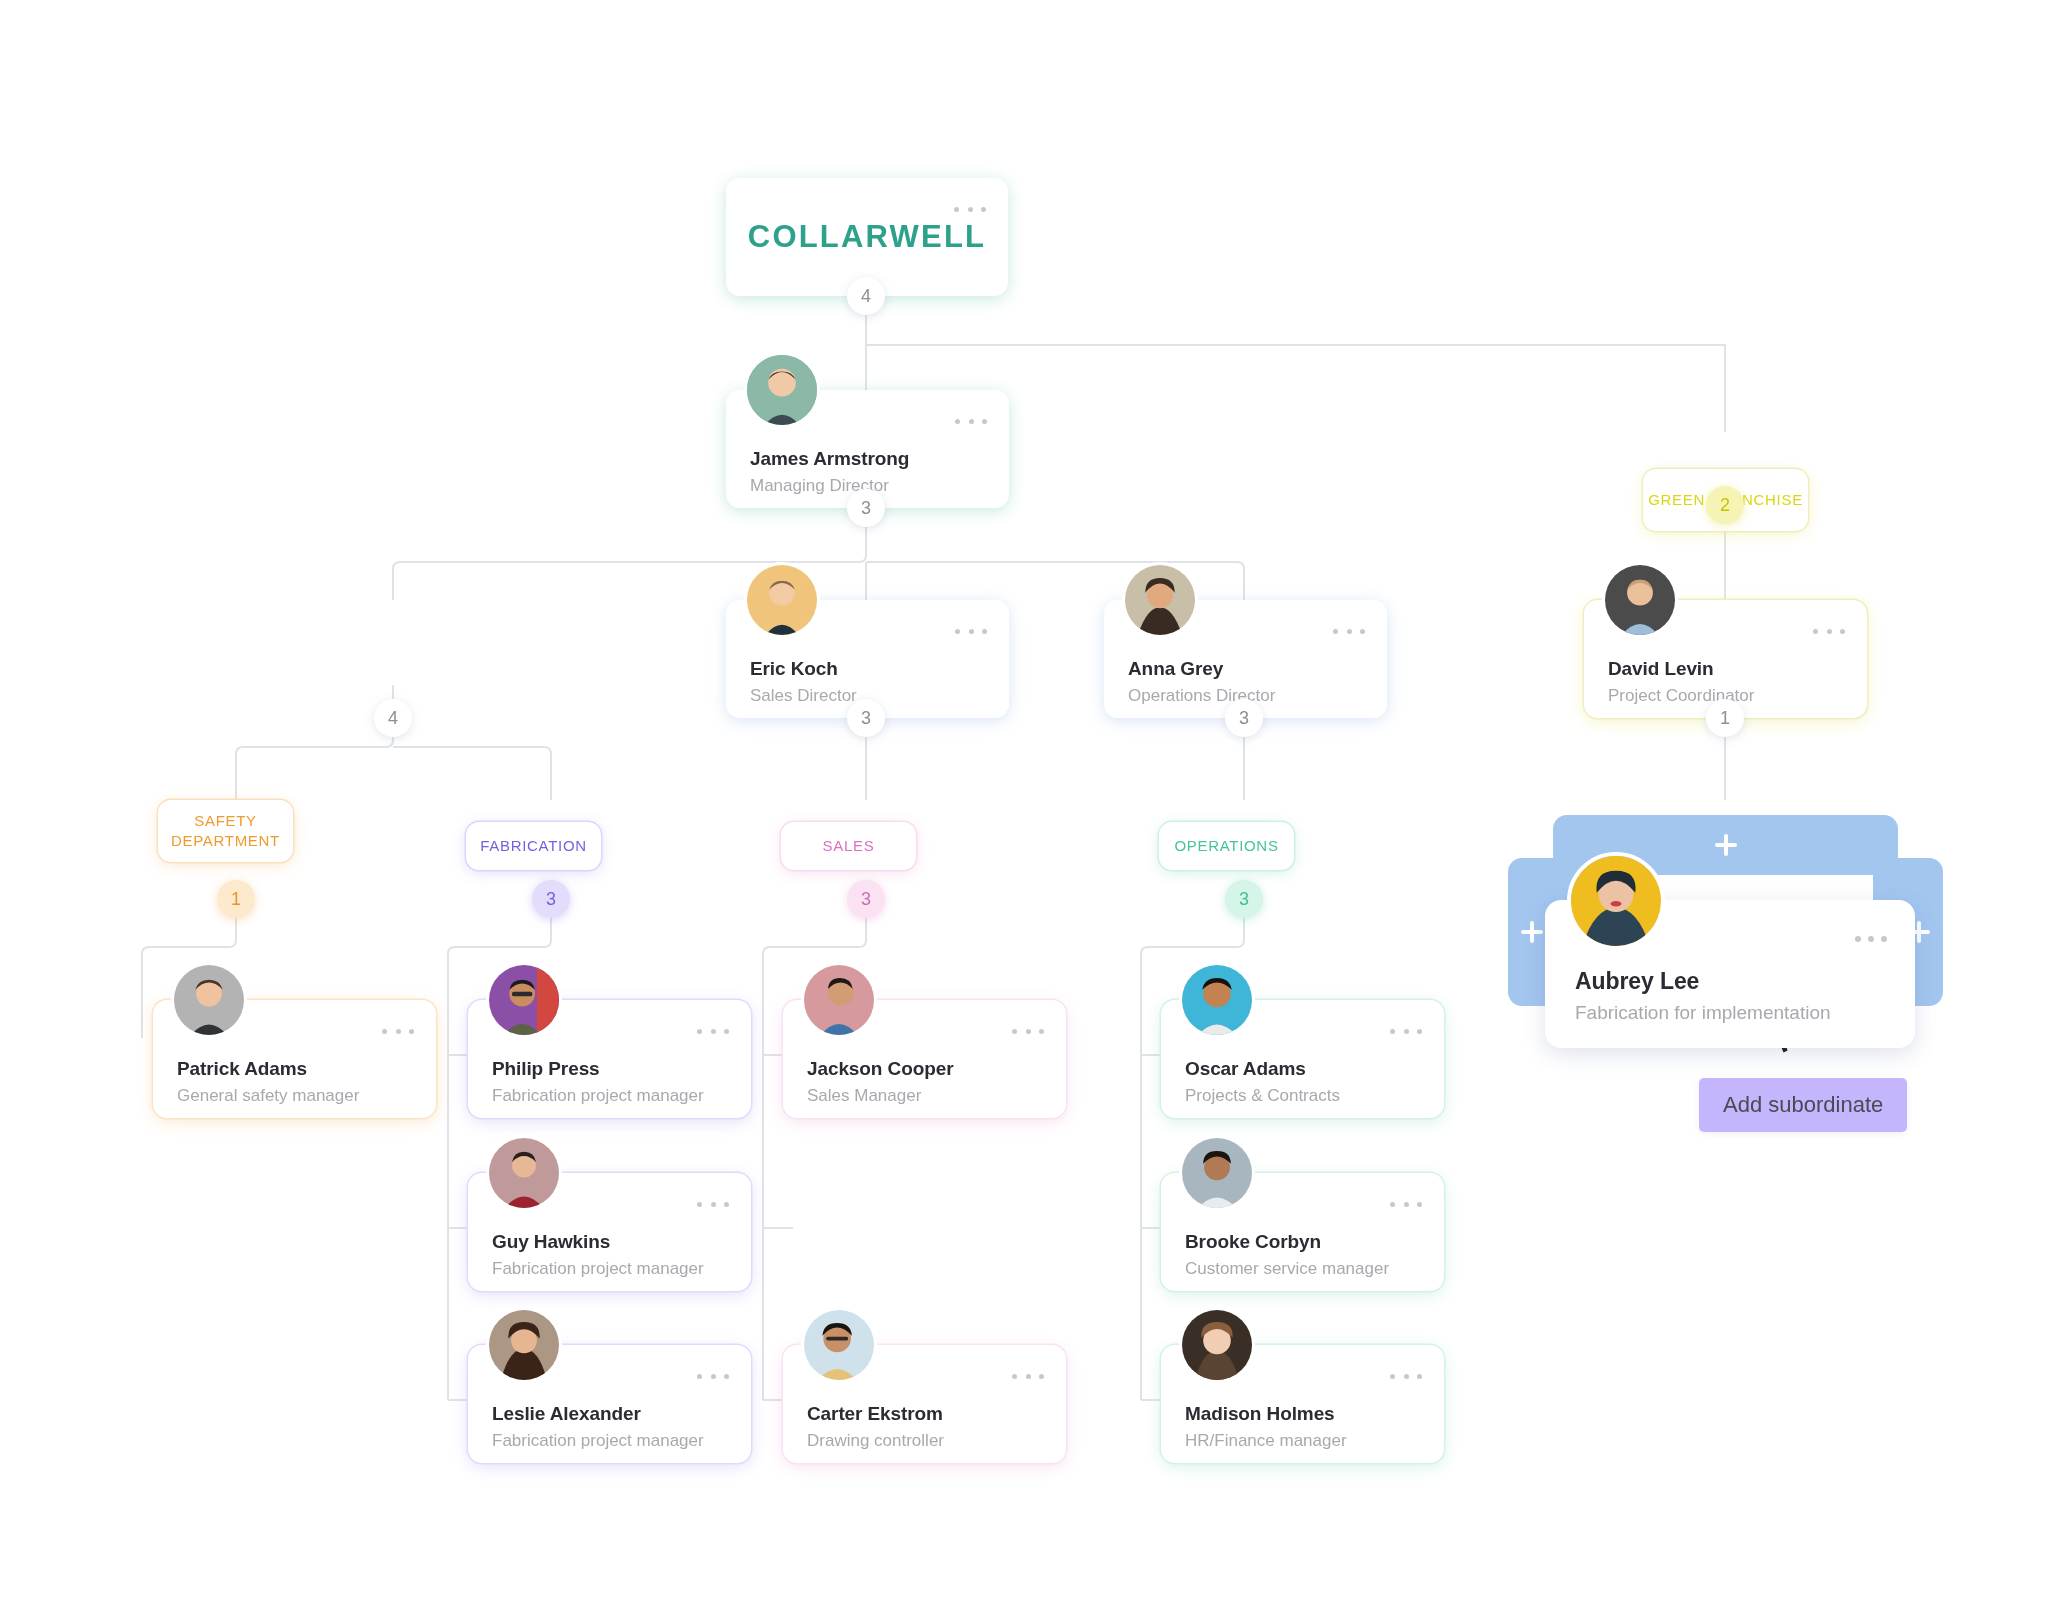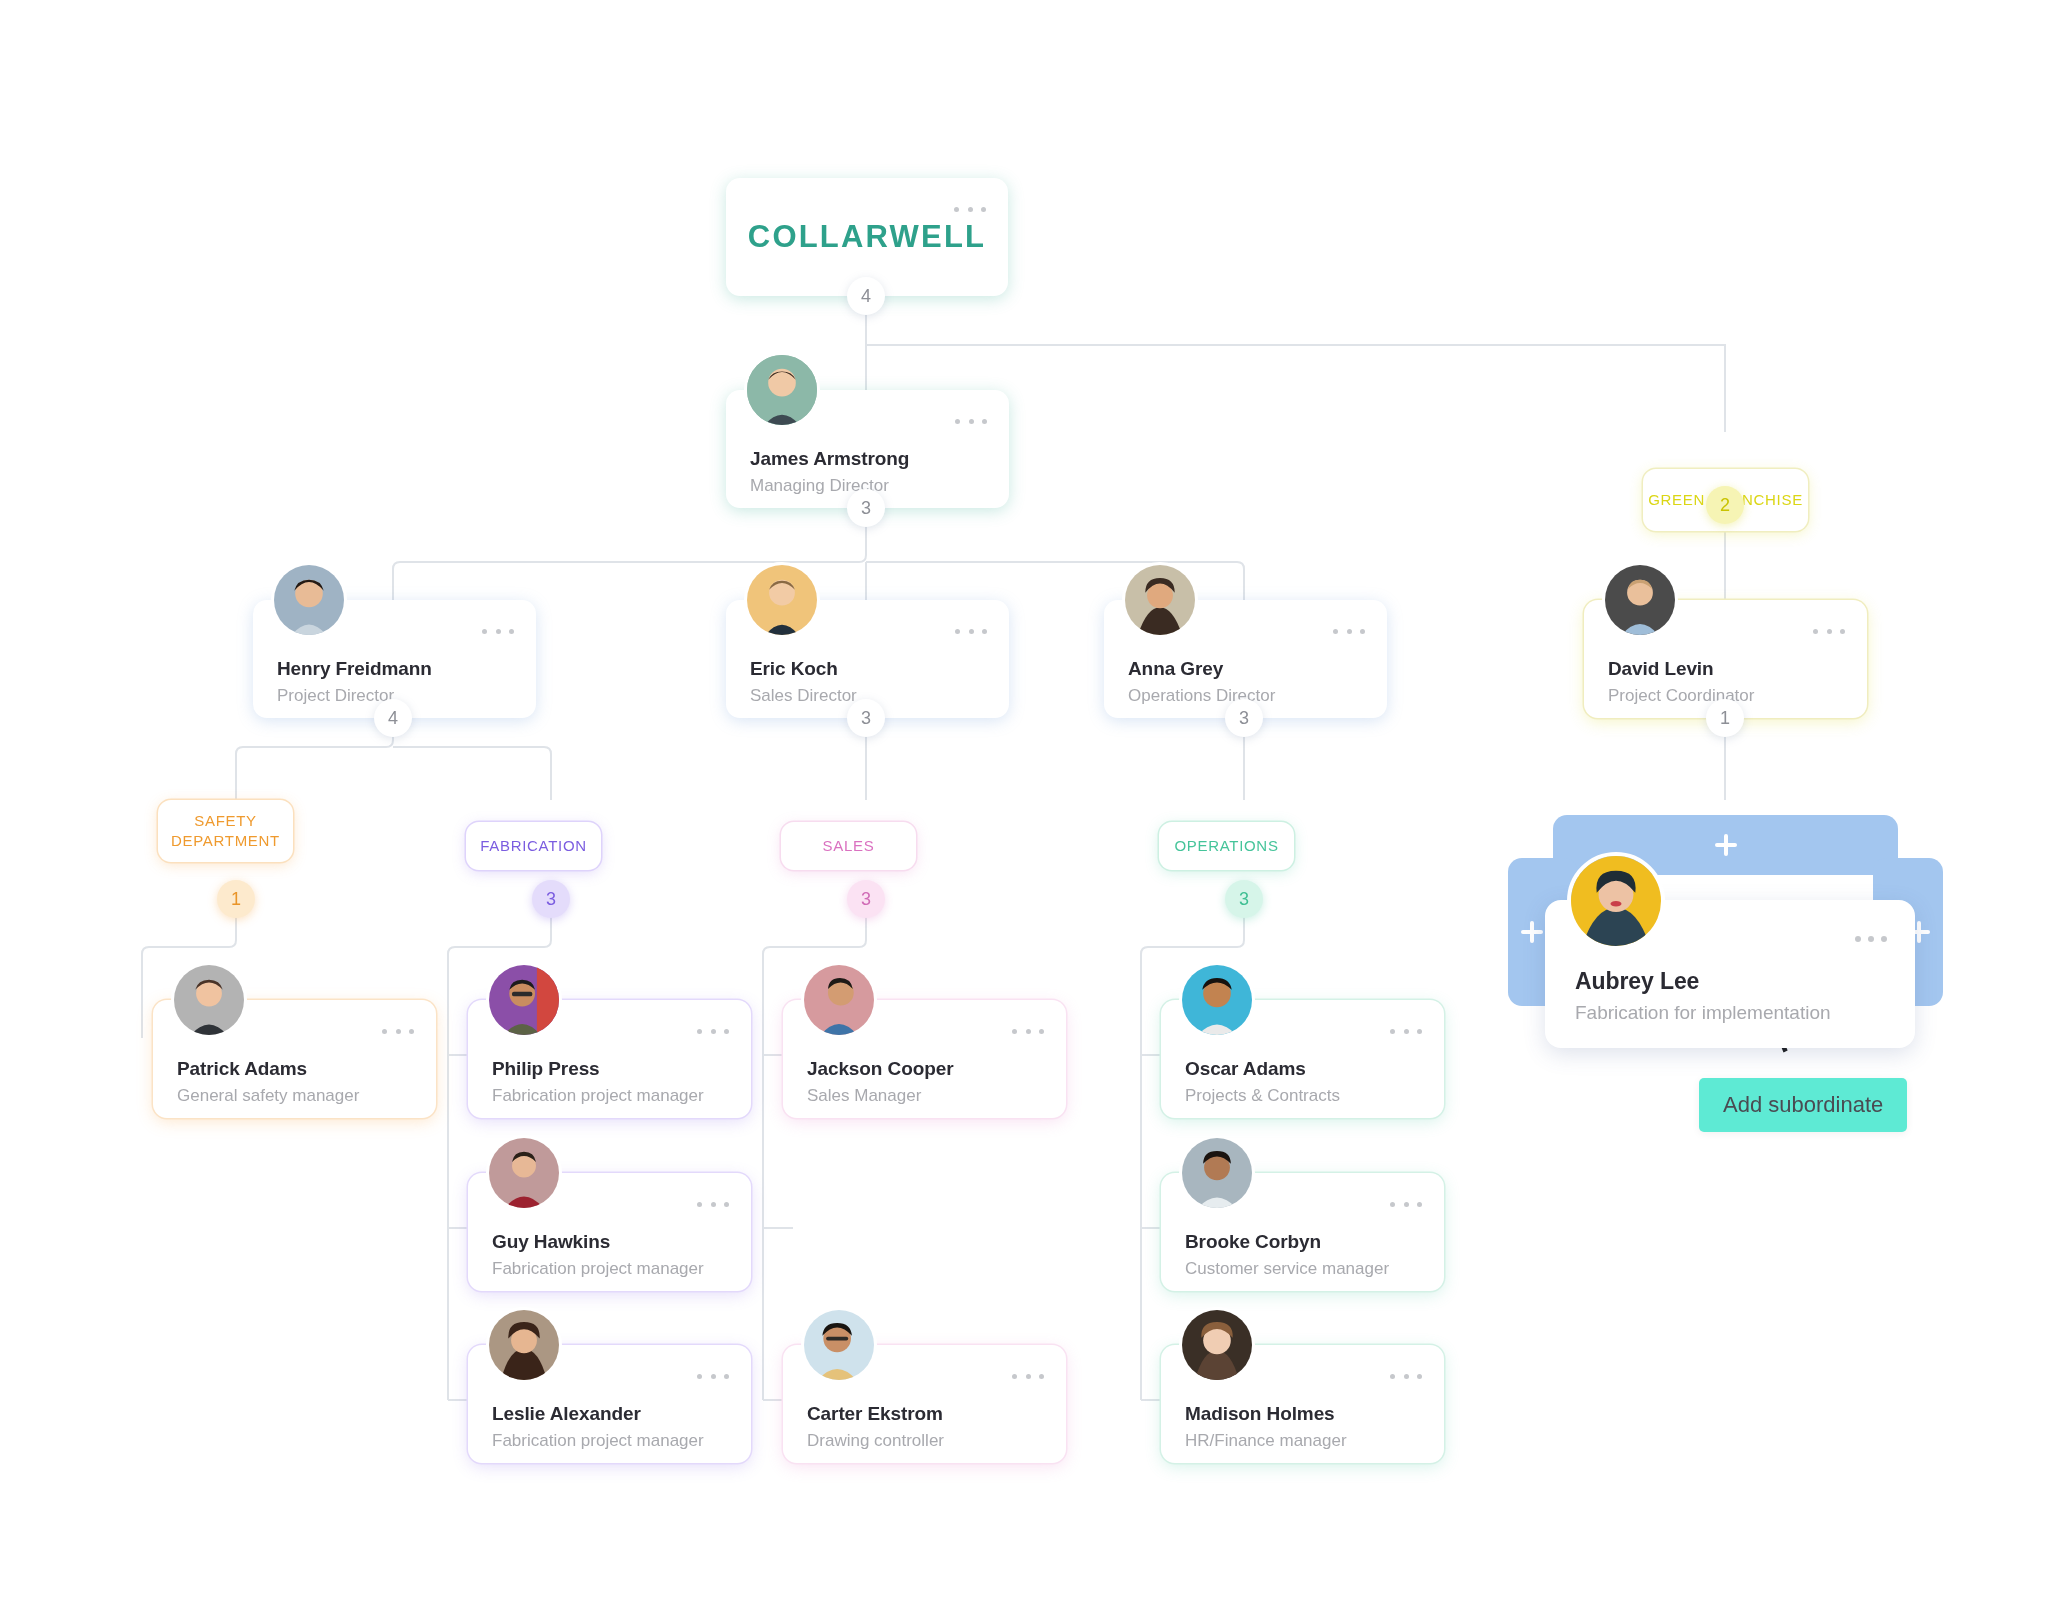--- a/index.html
+++ b/index.html
@@ -110,21 +110,21 @@
   }
   .dz-plus::before, .dz-plus::after {
     content: ""; position: absolute; background: #fff; border-radius: 2px;
   }
   .dz-plus::before { left: 0; top: 9px; width: 22px; height: 4px; }
   .dz-plus::after  { top: 0; left: 9px; height: 22px; width: 4px; }
 
   
   .tooltip {
     position: absolute;
-    background: #5eead4;
+    background: #c4b5fd;
     border-radius: 5px;
     padding: 14px 24px;
     font-size: 22px; color: #4a4b52;
     box-shadow: 0 2px 8px rgba(0,0,0,0.06);
     white-space: nowrap;
   }
 
   
   .cursor { position: absolute; width: 30px; height: 42px; }
 </style>
@@ -197,37 +197,20 @@
     <span class="pname">James Armstrong</span>
     <span class="prole">Managing Director</span>
   </div>
   <div class="badge" style="left:847px; top:489px;">3</div>
 
   <div class="dept yellow w-wide" style="left:1643px; top:432px;">
     <span>GREEN FRANCHISE</span>
   </div>
   <div class="badge yellow" style="left:1706px; top:486px;">2</div>
 
-  <div class="card person-card theme-blue" style="left:253px; top:600px;">
-    <div class="avatar">
-      <svg class="ph" viewBox="0 0 76 76">
-        <rect width="76" height="76" fill="#9fb3c4"></rect>
-        <circle cx="38" cy="31" r="15" fill="#e8bb96"></circle>
-        <path d="M19 76 q19 -23 38 0 z" fill="#c9d5de"></path>
-        <path d="M22 28 q16 -19 32 0 q-3 -12 -16 -12 q-13 0 -16 12z" fill="#241a14"></path>
-      </svg>
-    </div>
-    <span class="kebab">
-        <i></i>
-        <i></i>
-        <i></i>
-      </span>
-    <span class="pname">Henry Freidmann</span>
-    <span class="prole">Project Director</span>
-  </div>
   <div class="badge" style="left:374px; top:699px;">4</div>
 
   <div class="card person-card theme-blue" style="left:726px; top:600px;">
     <div class="avatar">
       <svg class="ph" viewBox="0 0 76 76">
         <rect width="76" height="76" fill="#f0c47a"></rect>
         <circle cx="38" cy="30" r="14" fill="#f2cba5"></circle>
         <path d="M20 76 q18 -22 36 0 z" fill="#22303c"></path>
         <path d="M24 27 q14 -15 28 0 q-3 -10 -14 -10 q-11 0 -14 10z" fill="#8a6a44"></path>
       </svg>

